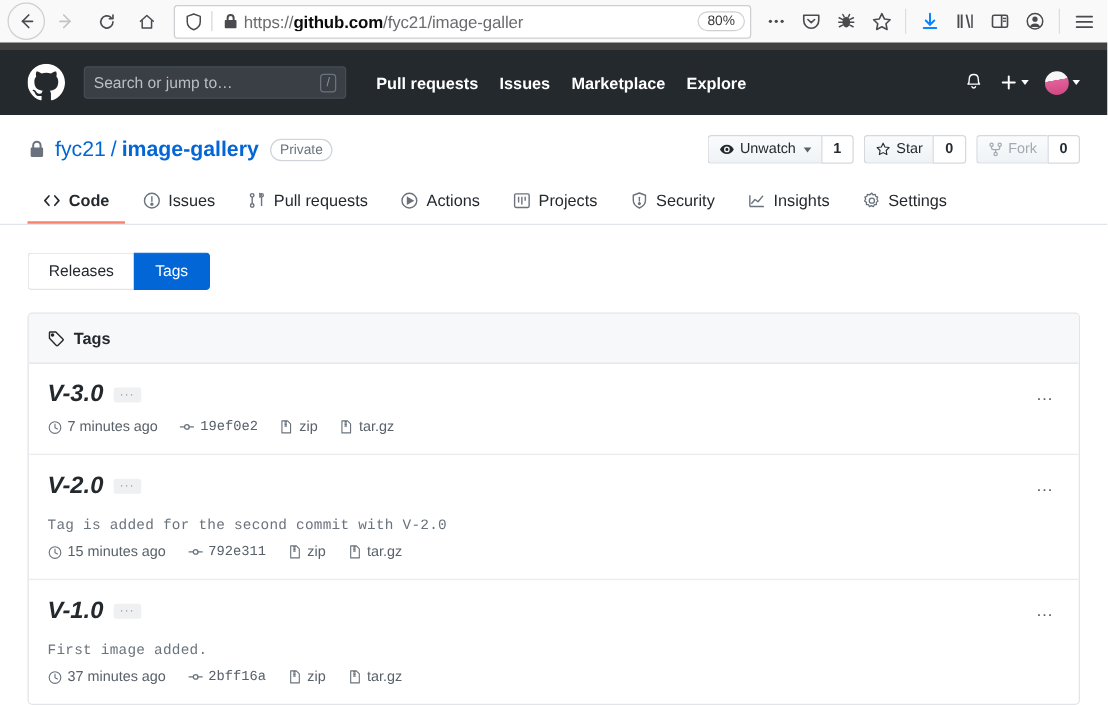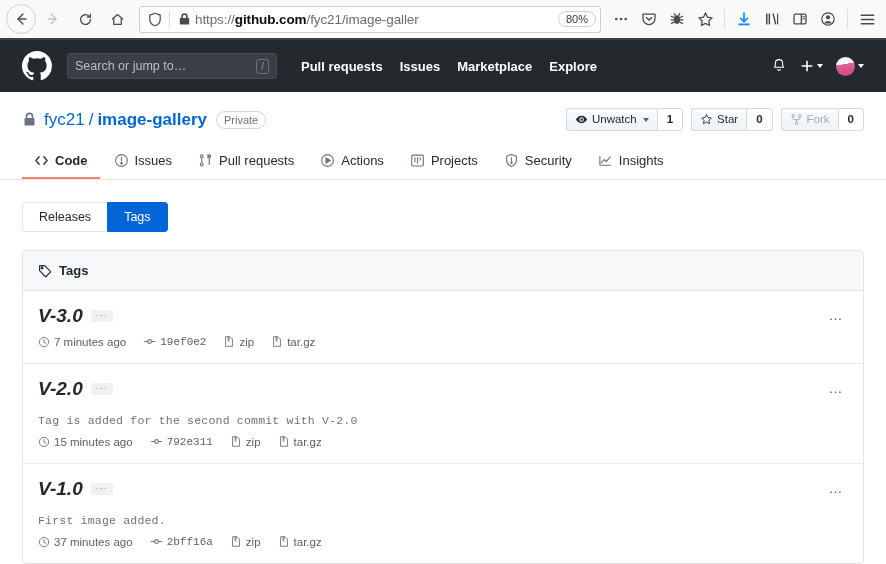--- a/index.html
+++ b/index.html
@@ -7,21 +7,21 @@
     width: 886px; height: 564px;
     font-family: "Liberation Sans", sans-serif;
     background: #ffffff;
     overflow: hidden;
   }
 
   
   .browser-bar {
     height: 40px;
     background: #f9f9fa;
-    border-bottom: 2px solid #404040;
+    border-bottom: 6px solid #404040;
     display: flex;
     align-items: center;
     padding: 0 6px;
     gap: 2px;
   }
   .nav-btn {
     width: 30px; height: 30px;
     display: flex; align-items: center; justify-content: center;
     border-radius: 3px;
     color: #4a4a4f;
@@ -546,20 +546,29 @@
     </a>
     <a href="#" class="tab">
       <span class="tab-ico">
         <svg width="15" height="15" viewBox="0 0 16 16" fill="none" stroke="currentColor" stroke-width="1.2">
           <path d="M2 13 V3.5 M2 13 H14"></path>
           <path d="M3.6 10.2 L6.4 7 L9 9 L13 4.2" stroke-linecap="round" stroke-linejoin="round"></path>
         </svg>
       </span>
       <span>Insights</span>
     </a>
+    <a href="#" class="tab">
+      <span class="tab-ico">
+        <svg width="15" height="15" viewBox="0 0 16 16" fill="none" stroke="currentColor" stroke-width="1.1">
+          <circle cx="8" cy="8" r="2.2"></circle>
+          <path d="M8 1.6 l1 1.5 1.8-.5.5 1.8 1.7.6-.7 1.7.9 1.6-1.4 1.2.1 1.8-1.8.2-.9 1.6-1.6-.8-1.6.8-.9-1.6-1.8-.2.1-1.8L1.8 8.3l.9-1.6-.7-1.7 1.7-.6.5-1.8 1.8.5z" stroke-linejoin="round"></path>
+        </svg>
+      </span>
+      <span>Settings</span>
+    </a>
   </div>
 </div>
 
 <div class="content">
   <div class="seg-group">
     <span class="seg">Releases</span>
     <span class="seg active">Tags</span>
   </div>
 
   <div class="tags-box">

